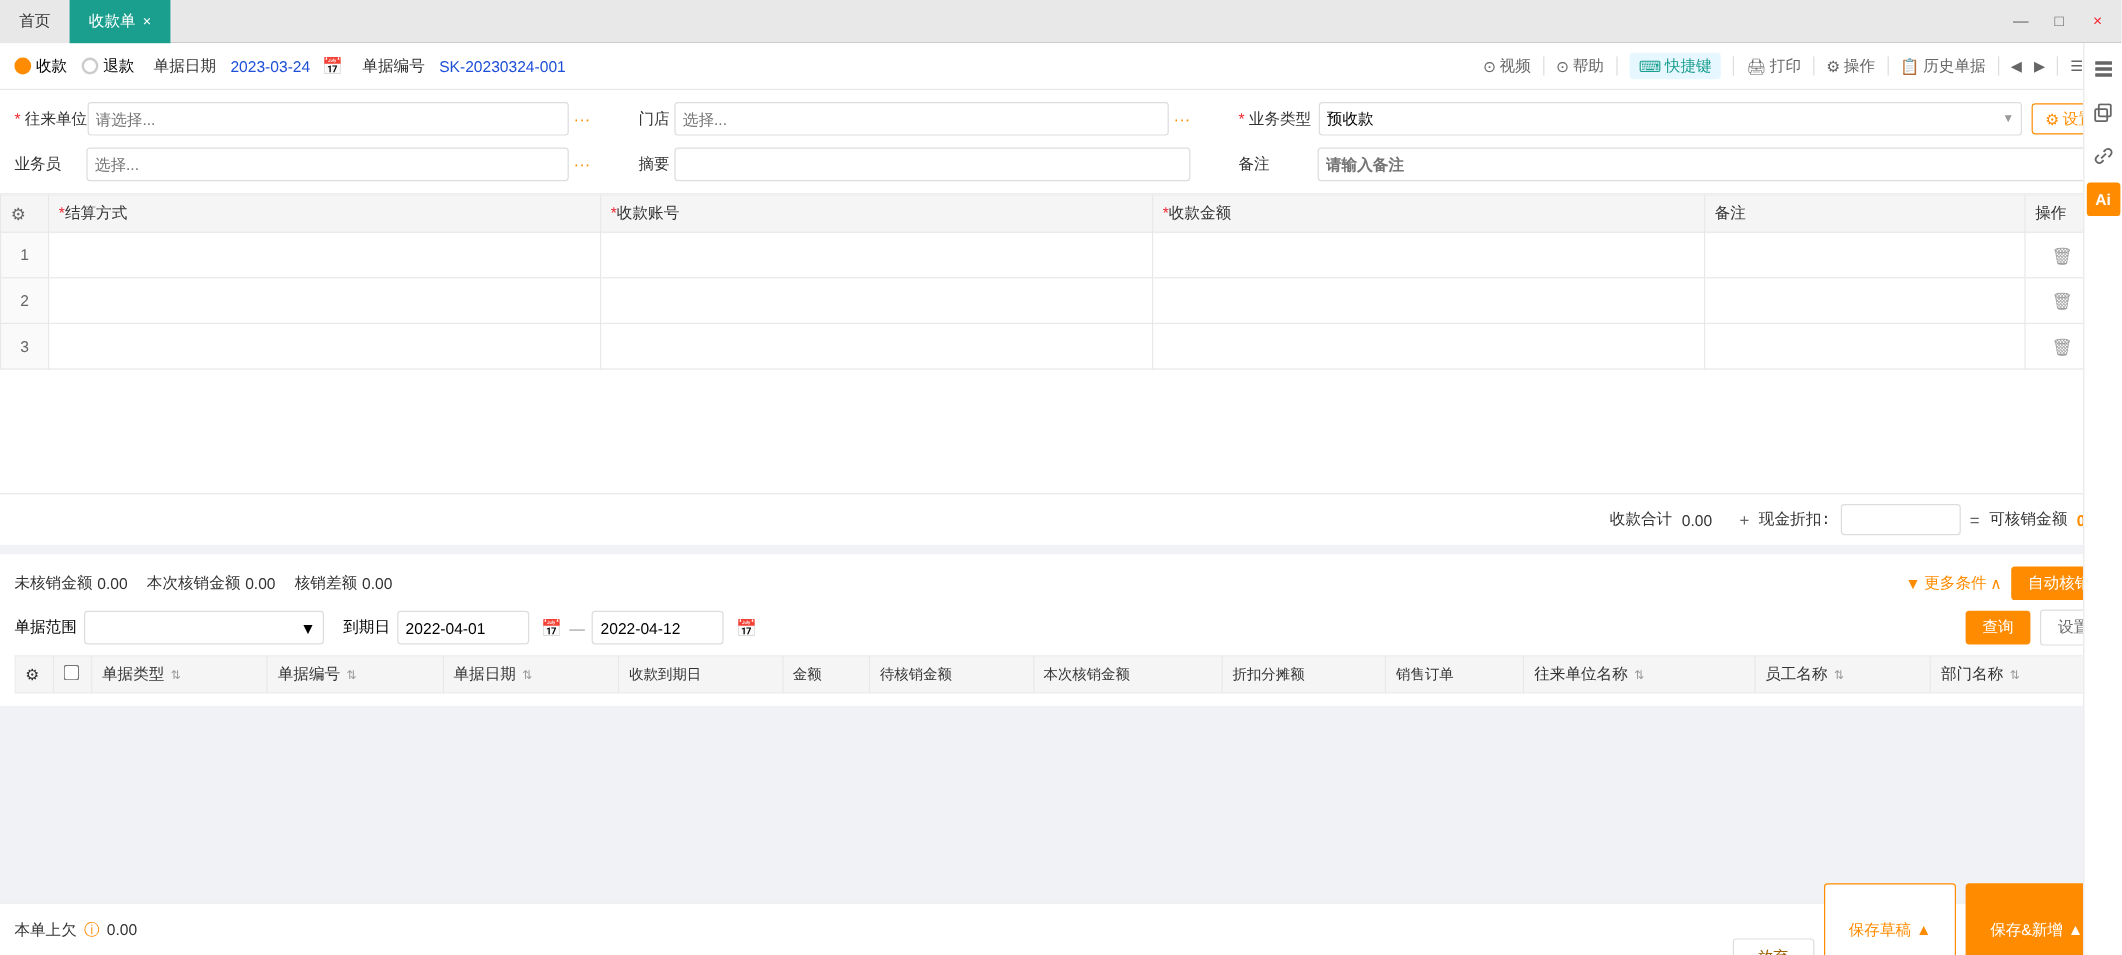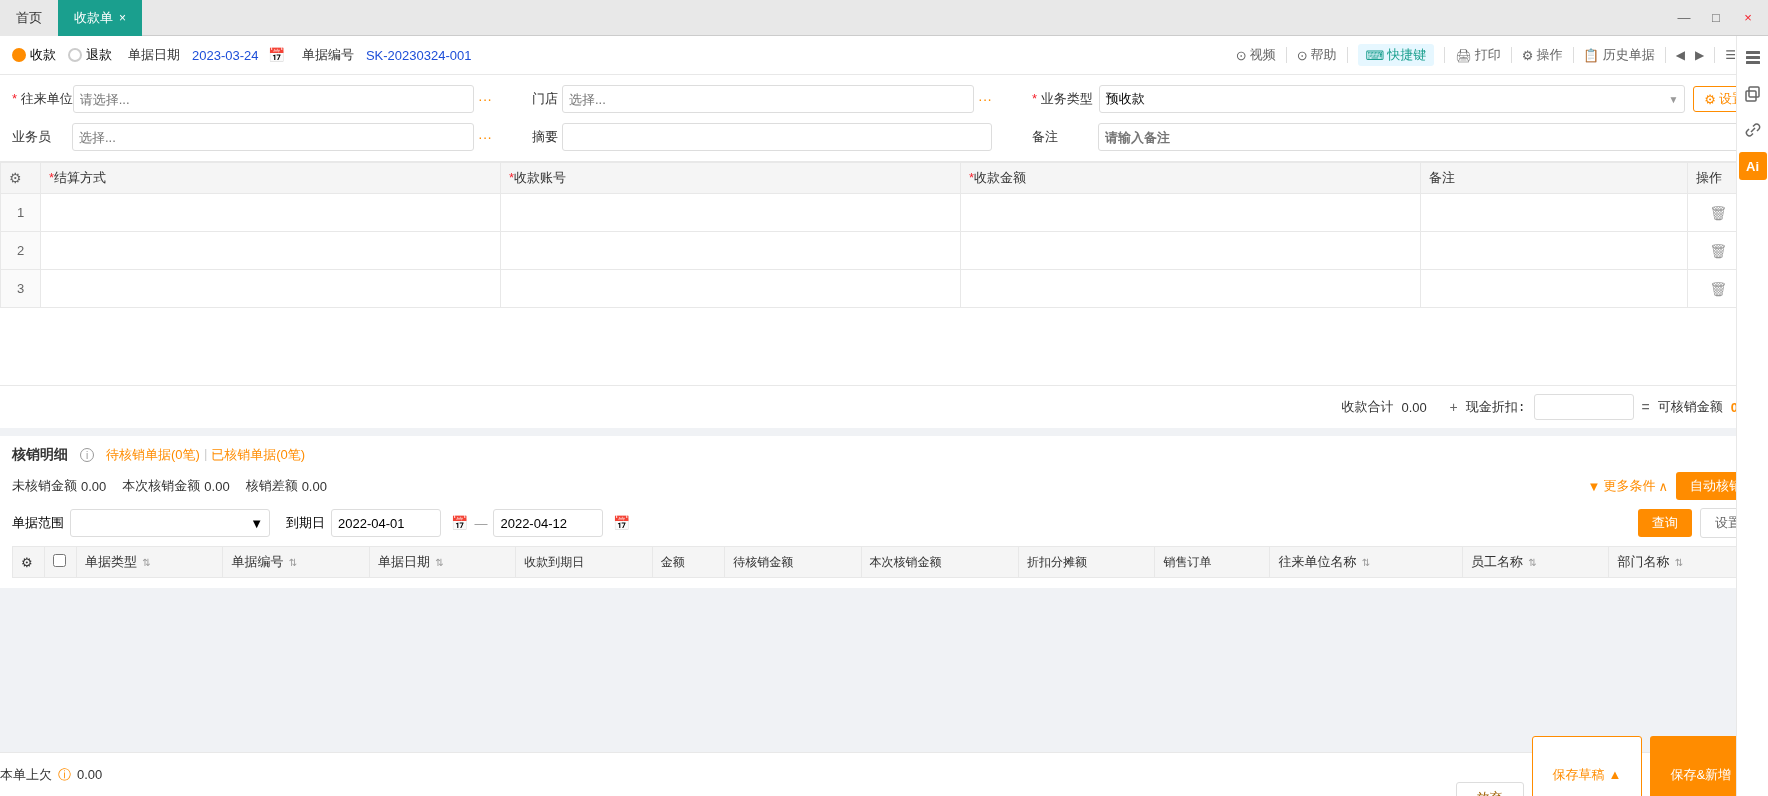--- a/index.html
+++ b/index.html
@@ -166,21 +166,21 @@
     .bottom-table th {
       background: #f5f5f5; border: 1px solid #e8e8e8;
       padding: 6px 8px; text-align: left; font-weight: normal; color: #333;
       white-space: nowrap; font-size: 12px;
     }
     .sort-icon { color: #999; font-size: 10px; margin-left: 2px; cursor: pointer; }
 
     
     .bottom-bar {
       display: flex; align-items: center;
-      padding: 8px 0; background: #fff;
+      padding: 8px 12px; background: #fff;
       border-top: 1px solid #e8e8e8;
       position: fixed; bottom: 0; left: 0; right: 0; height: 44px;
     }
     .bottom-info { display: flex; align-items: center; gap: 6px; color: #333; }
     .bottom-info-icon { color: #ff8c00; cursor: pointer; }
     .bottom-actions { margin-left: auto; display: flex; gap: 8px; }
     .btn-abandon { background: #fff; border: 1px solid #ddd; color: #a16207; border-radius: 3px; padding: 6px 20px; cursor: pointer; font-size: 13px; margin-top: 46px; }
     .btn-save-draft {
       background: #fff; border: 1px solid #ff8c00; color: #ff8c00;
       border-radius: 3px; padding: 6px 20px; cursor: pointer; font-size: 13px;
@@ -411,29 +411,20 @@
     <span class="calc-label">现金折扣:</span>
     <input class="calc-input" type="text" style="">
     <span class="calc-operator">=</span>
     <span class="calc-label">可核销金额</span>
     <span class="calc-result">0.00</span>
   </div>
 
   <div class="section-divider"></div>
 
   <div class="hexiao-section">
-    <div class="hexiao-header">
-      <span class="hexiao-title">核销明细</span>
-      <span class="info-icon">i</span>
-      <div class="hexiao-tabs">
-        <span class="hexiao-tab">待核销单据(0笔)</span>
-        <span class="hexiao-tab-sep">|</span>
-        <span class="hexiao-tab">已核销单据(0笔)</span>
-      </div>
-    </div>
     <div class="hexiao-stats">
       <div class="stat-item">
         <span class="stat-label">未核销金额</span>
         <span class="stat-value">0.00</span>
       </div>
       <div class="stat-item">
         <span class="stat-label">本次核销金额</span>
         <span class="stat-value">0.00</span>
       </div>
       <div class="stat-item">

